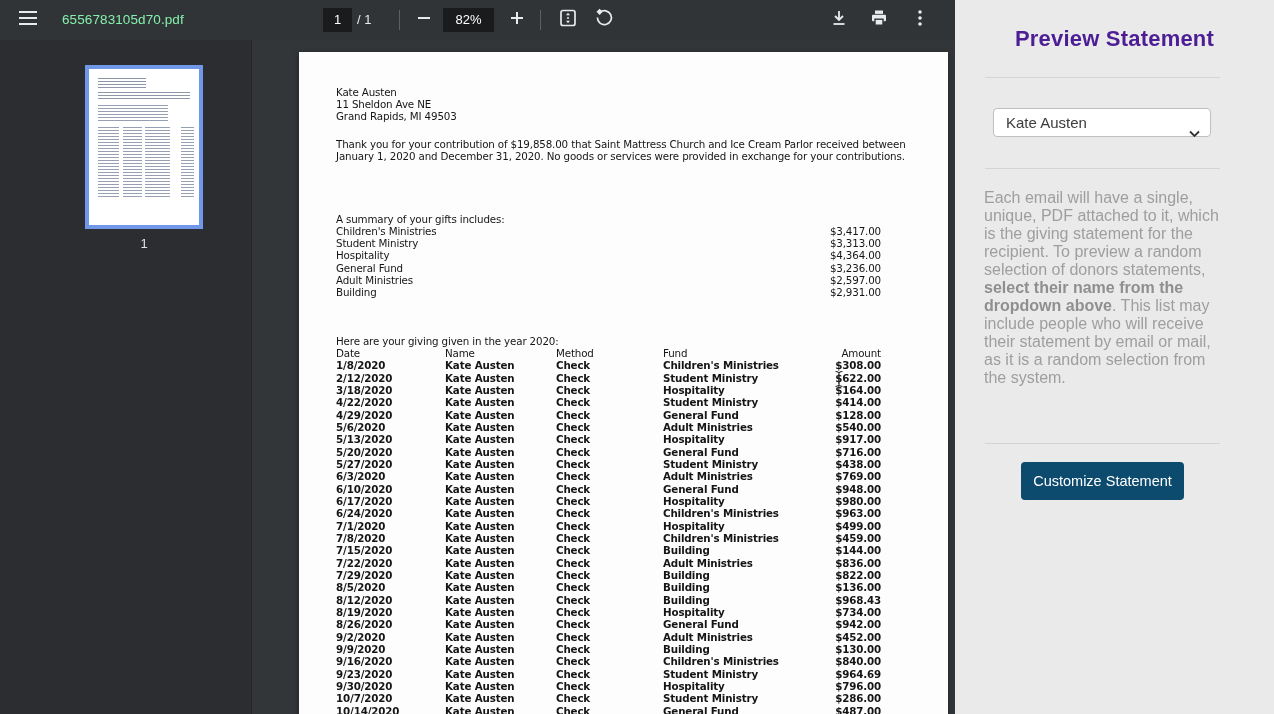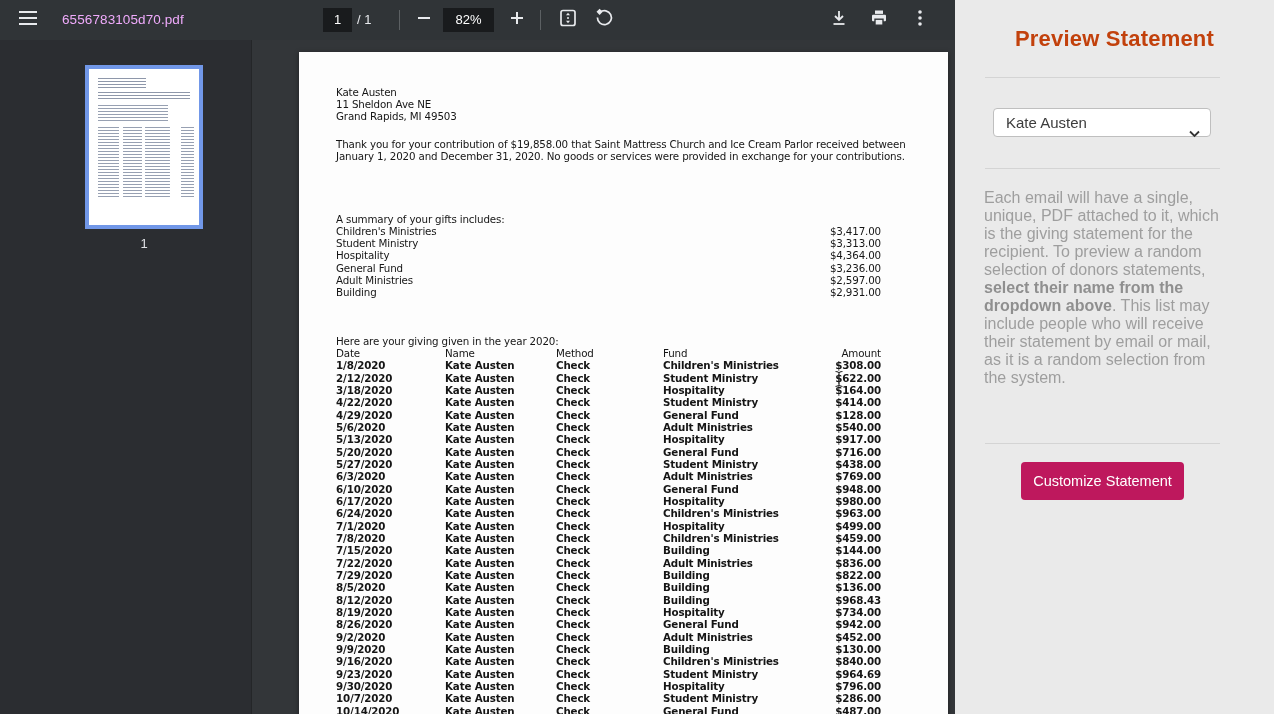--- a/index.html
+++ b/index.html
@@ -8,21 +8,21 @@
   .app { position:relative; width:1274px; height:714px; }
 
   
   .pdf-area { position:absolute; left:0; top:0; width:955px; height:714px; }
 
   .toolbar { position:absolute; left:0; top:0; width:955px; height:40px;
              background:#303437; z-index:5; }
   .toolbar .icon-btn { position:absolute; width:28px; height:28px; top:6px;
              display:flex; align-items:center; justify-content:center; cursor:pointer; border-radius:50%; }
   .doc-title { position:absolute; left:62px; top:0; height:40px; line-height:40px;
-             color:#f0abfc; font-size:13.5px; letter-spacing:.1px; }
+             color:#86efac; font-size:13.5px; letter-spacing:.1px; }
   .page-box { position:absolute; left:323px; top:8px; width:29px; height:24px;
              background:#191b1d; color:#fff; font-size:13px; text-align:center; line-height:24px; border:none; }
   .page-total { position:absolute; left:357px; top:0; height:40px; line-height:40px; color:#e8eaed; font-size:13px; }
   .tb-sep { position:absolute; top:10px; width:1px; height:20px; background:#5c6063; }
   .zoom-box { position:absolute; left:443px; top:8px; width:51px; height:24px;
              background:#191b1d; color:#fff; font-size:13px; text-align:center; line-height:24px; }
 
   .viewer { position:absolute; left:0; top:40px; width:955px; height:674px;
             background:#333639; overflow:hidden; }
   .thumb-rail { position:absolute; left:0; top:0; width:252px; height:674px;
@@ -66,32 +66,32 @@
   .g-row span { position:absolute; top:0; }
   .c-date { left:0; }  .c-name { left:109px; } .c-method { left:220px; }
   .c-fund { left:327px; } .c-amt { right:0; text-align:right; }
   .g-head { font-weight:400; }
   .text-cursor { position:absolute; left:535px; top:318px; }
 
   
   .side-panel { position:absolute; left:955px; top:0; width:319px; height:714px;
                 background:#eaeaea; }
   .panel-title { position:absolute; left:0; top:26px; width:319px; text-align:center;
-                font-size:22px; font-weight:700; color:#c2410c; letter-spacing:.2px; }
+                font-size:22px; font-weight:700; color:#4c1d95; letter-spacing:.2px; }
   .divider { position:absolute; left:30px; width:235px; height:1px; background:#d4d4d4; }
   .d1 { top:77px; } .d2 { top:168px; } .d3 { top:443px; }
   .donor-select { position:absolute; left:38px; top:108px; width:218px; height:29px;
                 background:#fff; border:1px solid #bfbfbf; border-radius:4px;
                 font-size:15px; color:#3c3c3c; line-height:27px; padding-left:12px; cursor:pointer; }
   .donor-select .chev { position:absolute; right:10px; top:10px; }
   .description { position:absolute; left:29px; top:189px; width:242px;
                 font-size:16px; line-height:18px; color:#9e9e9e; }
   .description b { color:#8f8f8f; }
   .customize-btn { position:absolute; left:66px; top:462px; width:163px; height:38px;
-                background:#be185d; border:none; border-radius:4px; color:#fff;
+                background:#0c4a6e; border:none; border-radius:4px; color:#fff;
                 font-size:14.5px; font-family:"Liberation Sans", sans-serif;
                 display:flex; align-items:center; justify-content:center; cursor:pointer; }
 </style>
 </head>
 <body>
 
 <div class="app">
 
   <div class="pdf-area">
 

